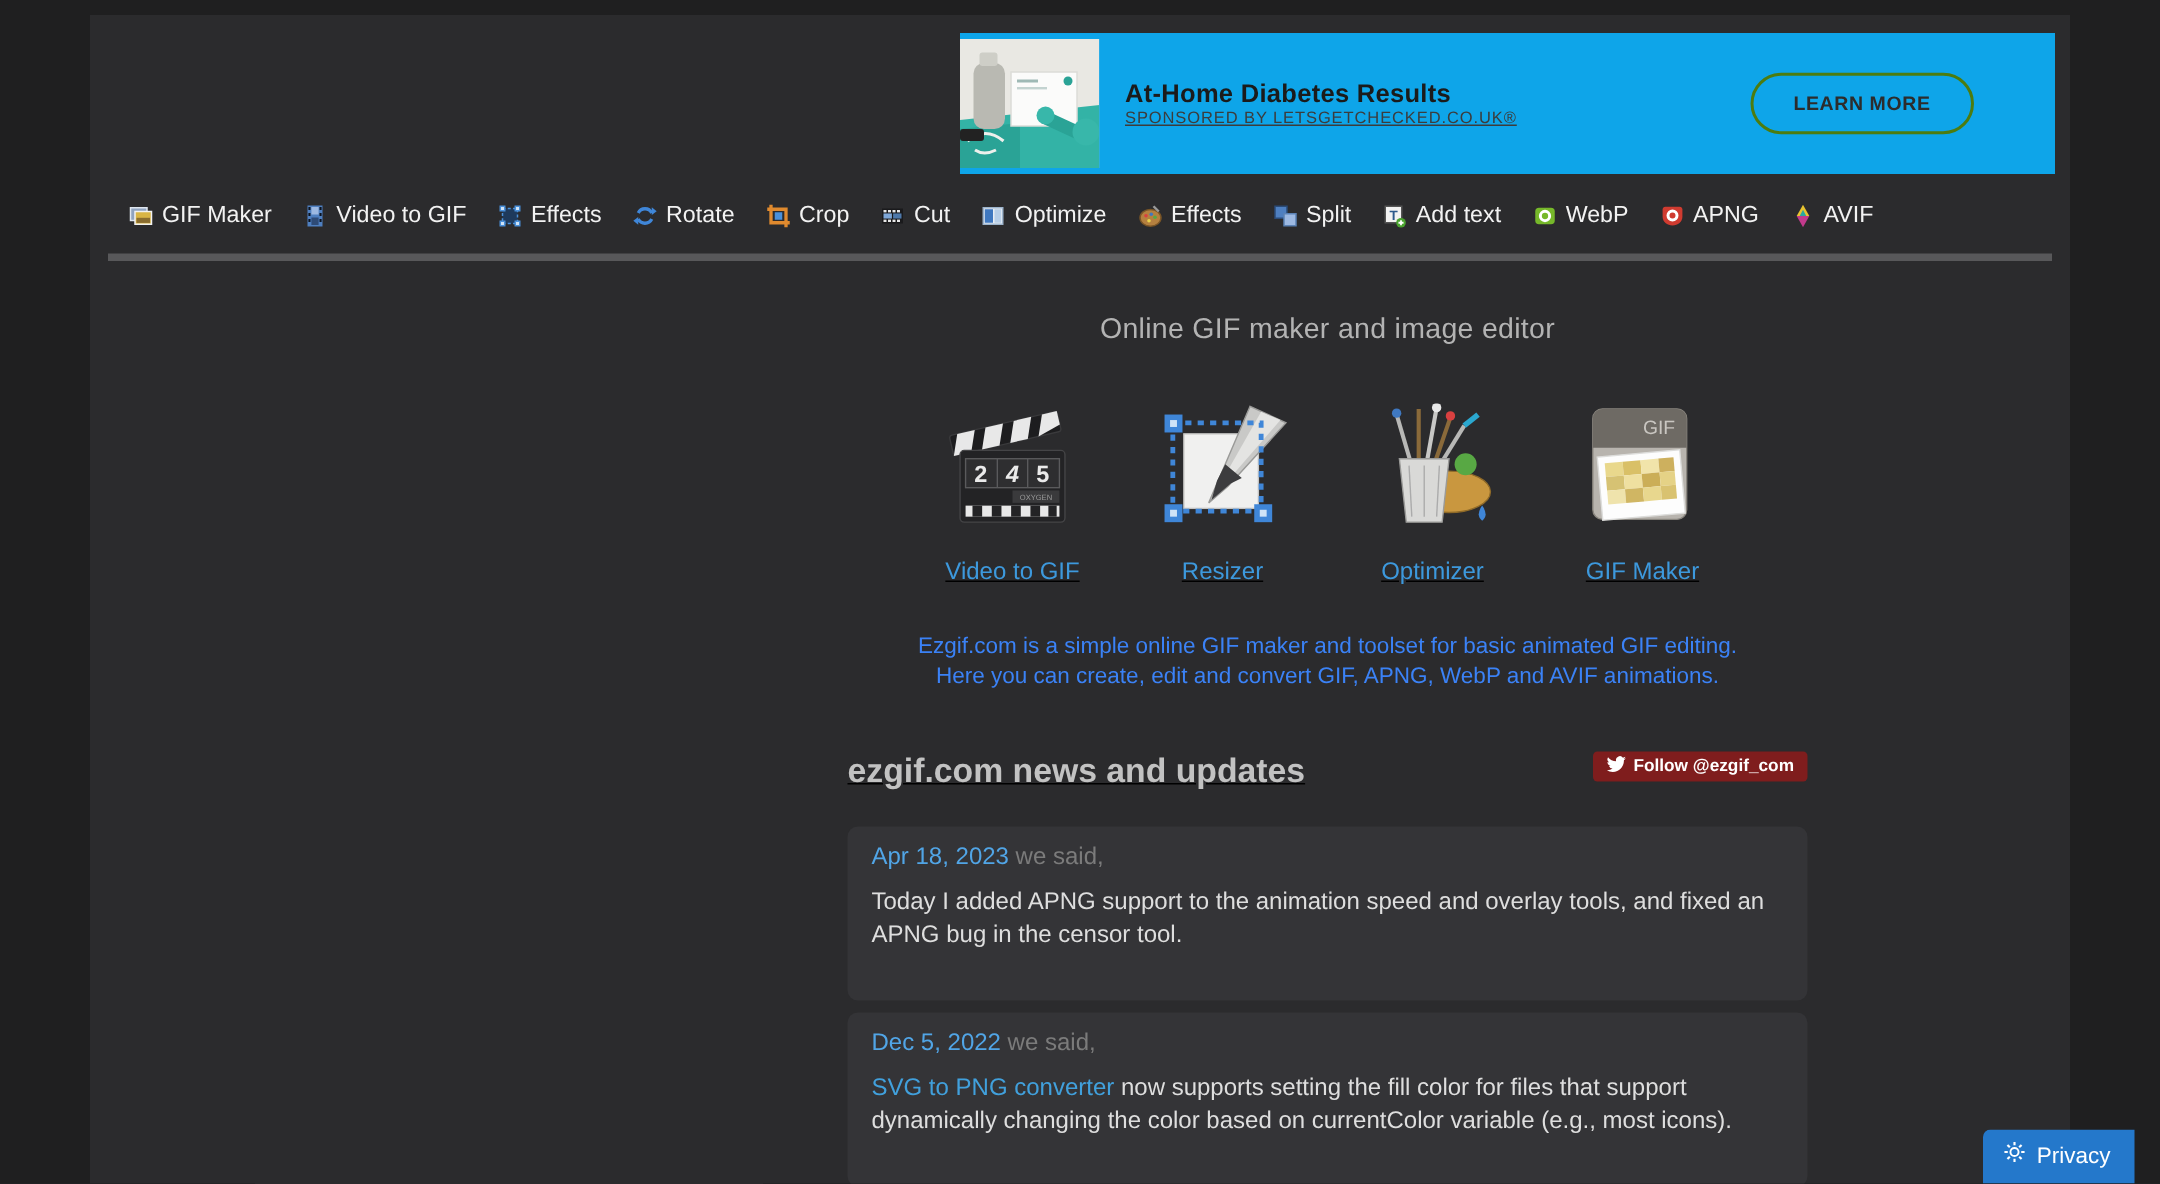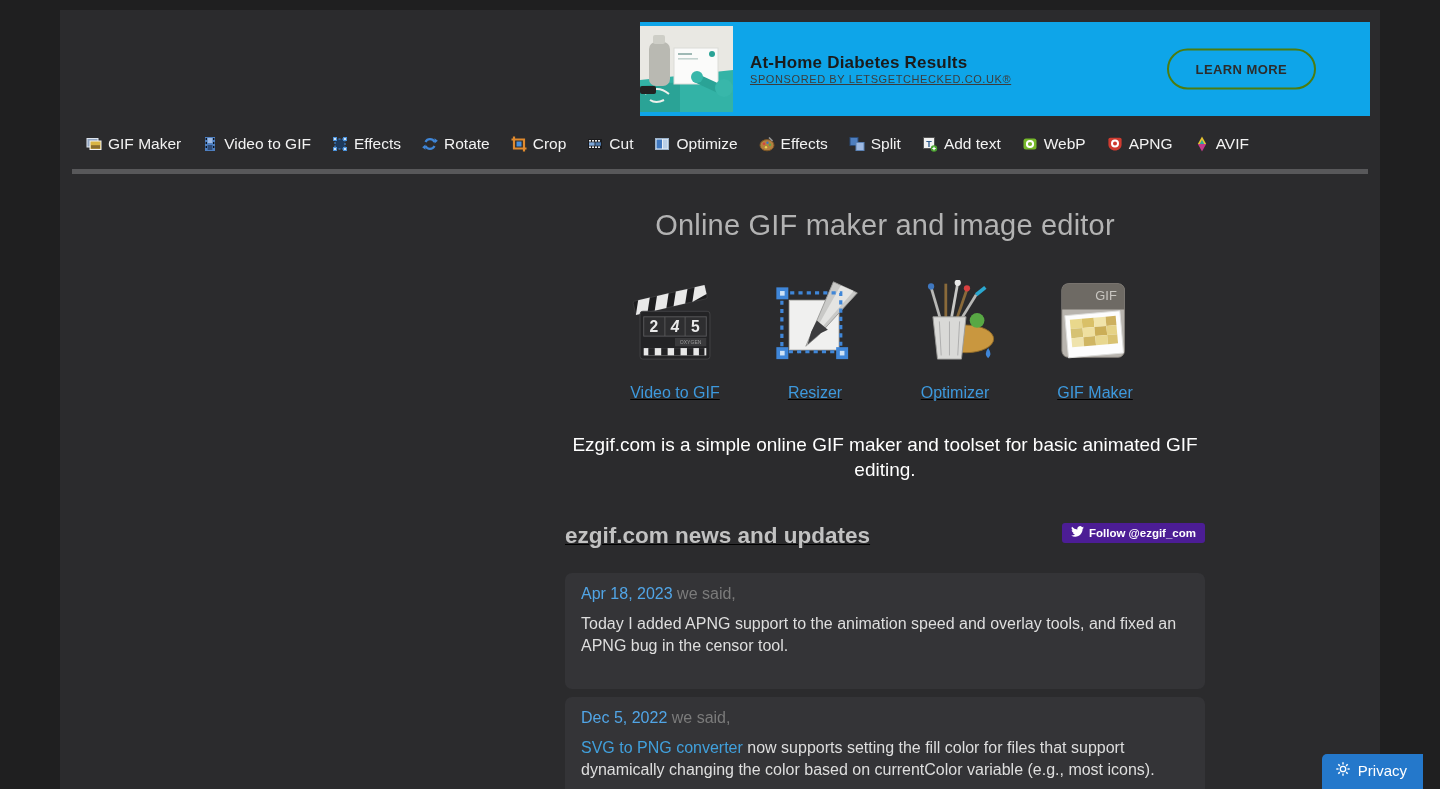--- a/index.html
+++ b/index.html
@@ -34,34 +34,34 @@
   .nav{position:absolute;left:0;top:118px;width:100%;padding:0 26px;
     display:flex;align-items:center;gap:21px;height:32px;}
   .nav-item{display:flex;align-items:center;gap:6px;color:#f2f2f2;
     font-size:15.5px;cursor:pointer;white-space:nowrap;}
   .nav-item svg{display:block;}
   .nav-rule{position:absolute;left:12px;right:12px;top:159px;height:5px;
     background:#58585a;}
 
   
   .main{position:absolute;left:505px;top:165px;width:640px;}
-  .h1{margin-top:34px;text-align:center;font-size:29px;font-weight:normal;
+  .h1{margin-top:34px;text-align:center;font-size:19px;font-weight:normal;
     color:#b3b3b3;letter-spacing:.2px;}
 
   .tools{margin-top:38px;display:flex;justify-content:center;gap:28px;}
   .tool{width:112px;text-align:center;cursor:pointer;text-decoration:underline;}
   .tool-icon{width:92px;height:92px;margin:0 auto;}
   .tool-label{margin-top:12px;font-size:16px;color:#3d99dd;}
 
-  .desc{margin-top:30px;text-align:center;font-size:19px;color:#ffffff;
+  .desc{margin-top:30px;text-align:center;font-size:15px;color:#3b82f6;
     line-height:1.33;}
 
   .news-head-row{margin-top:40px;position:relative;height:28px;text-decoration:underline;}
   .news-heading{font-size:22.5px;font-weight:bold;color:#c2c2c2;}
-  .tw-btn{position:absolute;right:0;top:0;background:#4c1d95;color:#fff;
+  .tw-btn{position:absolute;right:0;top:0;background:#7f1d1d;color:#fff;
     border:none;border-radius:3px;font-size:11.5px;font-weight:bold;
     padding:3px 9px;display:flex;align-items:center;gap:5px;cursor:pointer;
     font-family:"Liberation Sans",sans-serif;height:20px;}
 
   .posts{margin-top:22px;}
   .post{background:#343437;border-radius:7px;padding:12px 16px 16px;
     margin-bottom:8px;}
   .post-date{color:#51a5e6;font-size:16px;cursor:pointer;text-decoration:none;}
   .post-said{color:#7b7b7b;font-size:16px;}
   .post-body{margin-top:10px;font-size:16px;color:#dedede;line-height:1.38;}
@@ -382,20 +382,21 @@
               </g>
             </g>
           </svg>
         </div>
         <div class="tool-label">GIF Maker</div>
       </div>
     </div>
 
     <p class="desc">
       <span>Ezgif.com is a simple online GIF maker and toolset for basic animated GIF editing.</span><br>
+      <span>Here you can create, edit and convert GIF, APNG, WebP and AVIF animations.</span>
     </p>
 
     <div class="news-head-row">
       <span class="news-heading">ezgif.com news and updates</span>
       <button class="tw-btn">
         <span><svg width="13" height="13" viewBox="0 0 16 16">
               <path fill="#fff" d="M15.97 3.1c-.58.26-1.2.43-1.86.51a3.2 3.2 0 0 0 1.42-1.79c-.62.37-1.31.64-2.04.78A3.22 3.22 0 0 0 7.9 5.54a9.14 9.14 0 0 1-6.64-3.36 3.22 3.22 0 0 0 1 4.3 3.2 3.2 0 0 1-1.46-.4v.04a3.22 3.22 0 0 0 2.58 3.15c-.27.08-.56.12-.85.12-.21 0-.41-.02-.61-.06a3.22 3.22 0 0 0 3 2.23A6.45 6.45 0 0 1 .2 12.9a9.1 9.1 0 0 0 4.93 1.44c5.92 0 9.15-4.9 9.15-9.15l-.01-.42a6.5 6.5 0 0 0 1.7-1.67z"></path>
             </svg></span>
         <span>Follow @ezgif_com</span>
       </button>

